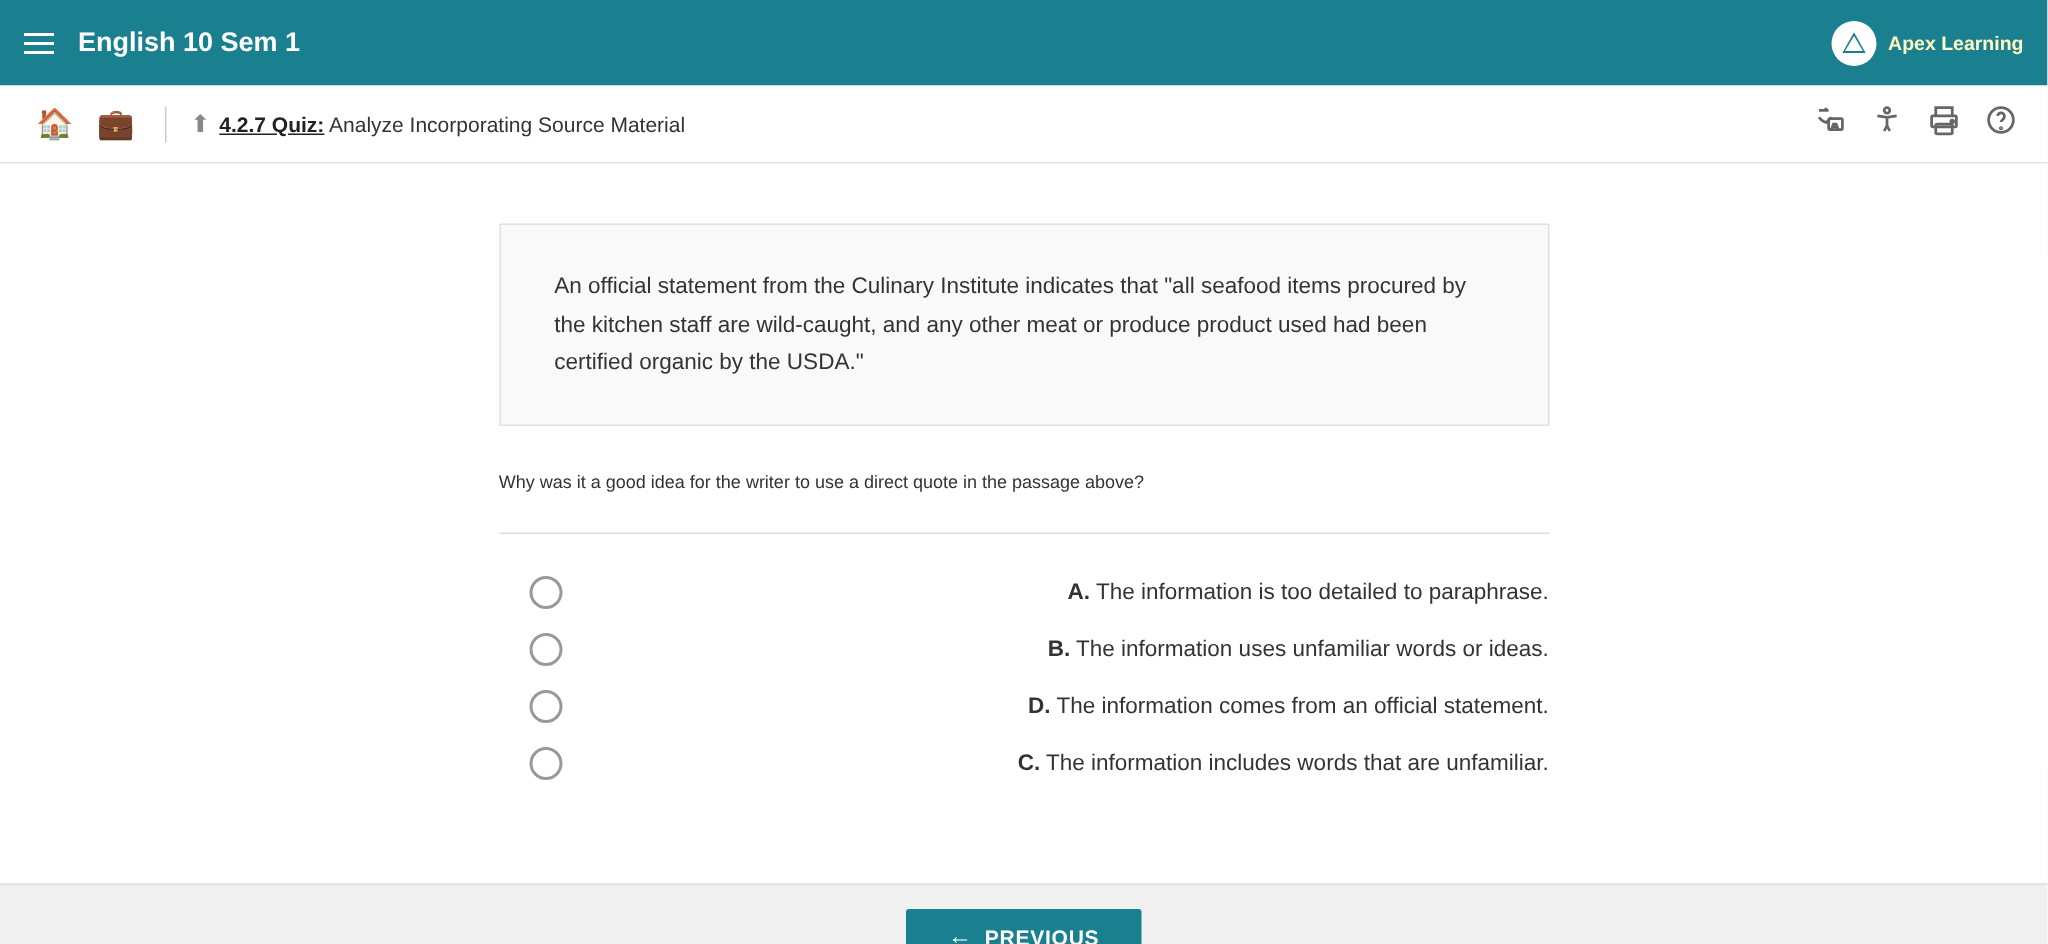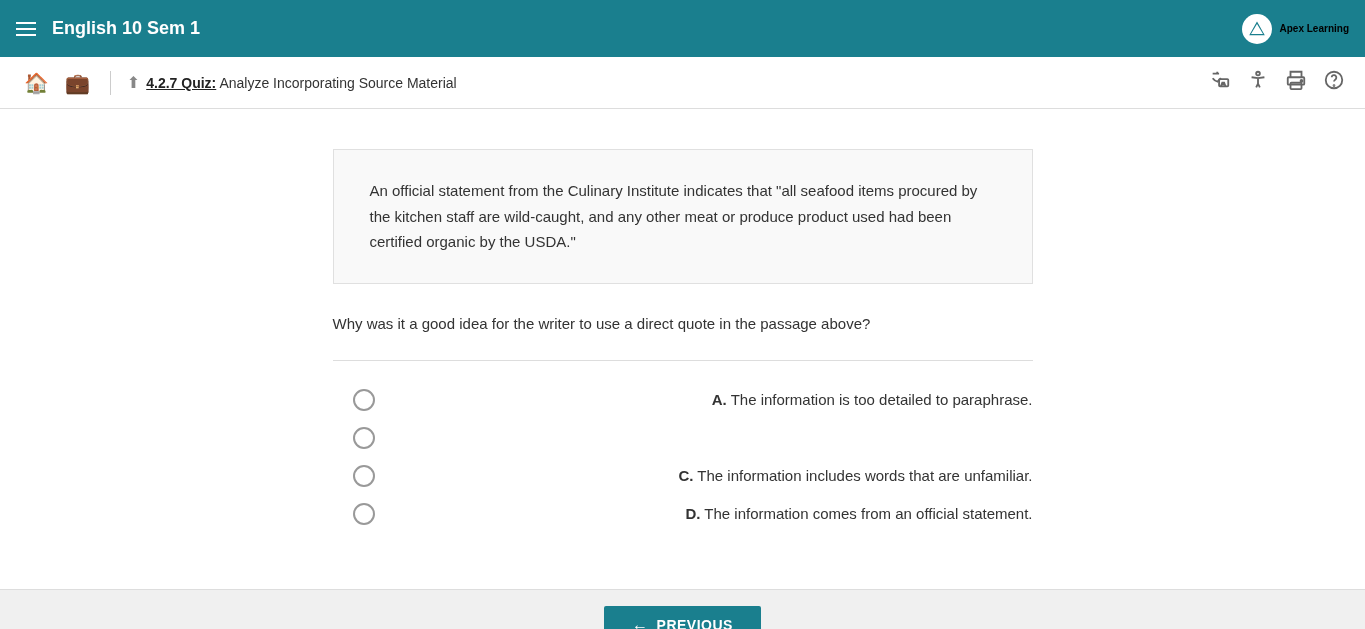--- a/index.html
+++ b/index.html
@@ -25,21 +25,21 @@
     }
     .hamburger-icon span {
       display: block; width: 20px; height: 2px; background: white;
     }
     .nav-title {
       font-size: 18px;
       font-weight: 600;
       color: white;
     }
     .apex-logo {
-      display: flex; align-items: center; gap: 8px; color: #000000; font-size: 10px; font-weight: 600;
+      display: flex; align-items: center; gap: 8px; color: #fef9c3; font-size: 13px; font-weight: 600;
     }
     .apex-logo-icon {
       width: 30px; height: 30px;
       background: white;
       border-radius: 50%;
       display: flex; align-items: center; justify-content: center;
       color: #1a7f8e;
       font-weight: 900;
       font-size: 13px;
     }
@@ -103,21 +103,21 @@
       background: #f9f9f9;
       border: 1px solid #e0e0e0;
       padding: 28px 36px;
       margin-bottom: 28px;
       font-size: 15px;
       line-height: 1.7;
       color: #333;
       text-align: left;
     }
     .question-text {
-      font-size: 15px;
+      font-size: 12px;
       color: #333;
       line-height: 1.6;
       margin-bottom: 24px;
     }
     .divider {
       border: none;
       border-top: 1px solid #ddd;
       margin-bottom: 28px;
       width: 100%;
     }
@@ -266,38 +266,42 @@
       <div class="option-item">
         <div class="radio-circle"></div>
         <span class="option-label">
           <strong>A.</strong>
           <span>The information is too detailed to paraphrase.</span>
         </span>
       </div>
 
       <div class="option-item">
         <div class="radio-circle"></div>
+        <span class="option-label">
+          <strong>B.</strong>
+          <span>The information uses unfamiliar words or ideas.</span>
+        </span>
+      </div>
+
+      <div class="option-item">
+        <div class="radio-circle"></div>
+        <span class="option-label">
+          <strong>D.</strong>
+          <span>The information comes from an official statement.</span>
+        </span>
       </div>
 
       <div class="option-item">
         <div class="radio-circle"></div>
         <span class="option-label">
           <strong>C.</strong>
           <span>The information includes words that are unfamiliar.</span>
         </span>
       </div>
 
-      <div class="option-item">
-        <div class="radio-circle"></div>
-        <span class="option-label">
-          <strong>D.</strong>
-          <span>The information comes from an official statement.</span>
-        </span>
-      </div>
-
     </div>
   </div>
 </div>
 
 <div class="bottom-bar">
   <button class="prev-button">
     <span class="arrow-left">←</span>
     <span>PREVIOUS</span>
   </button>
 </div>

